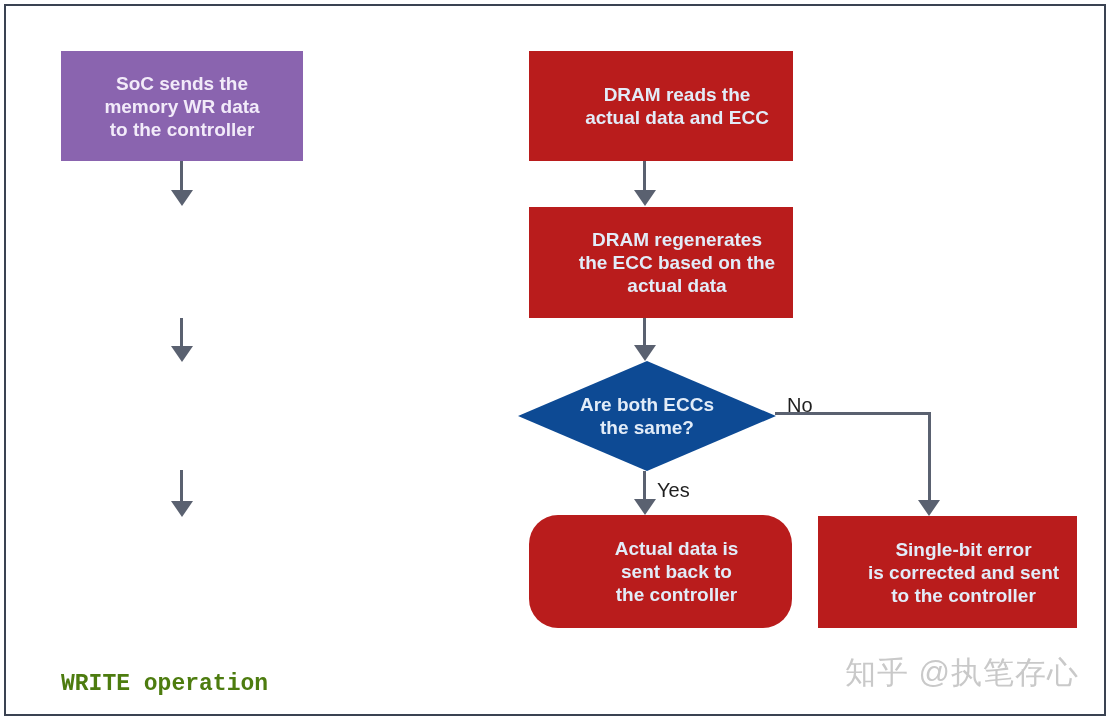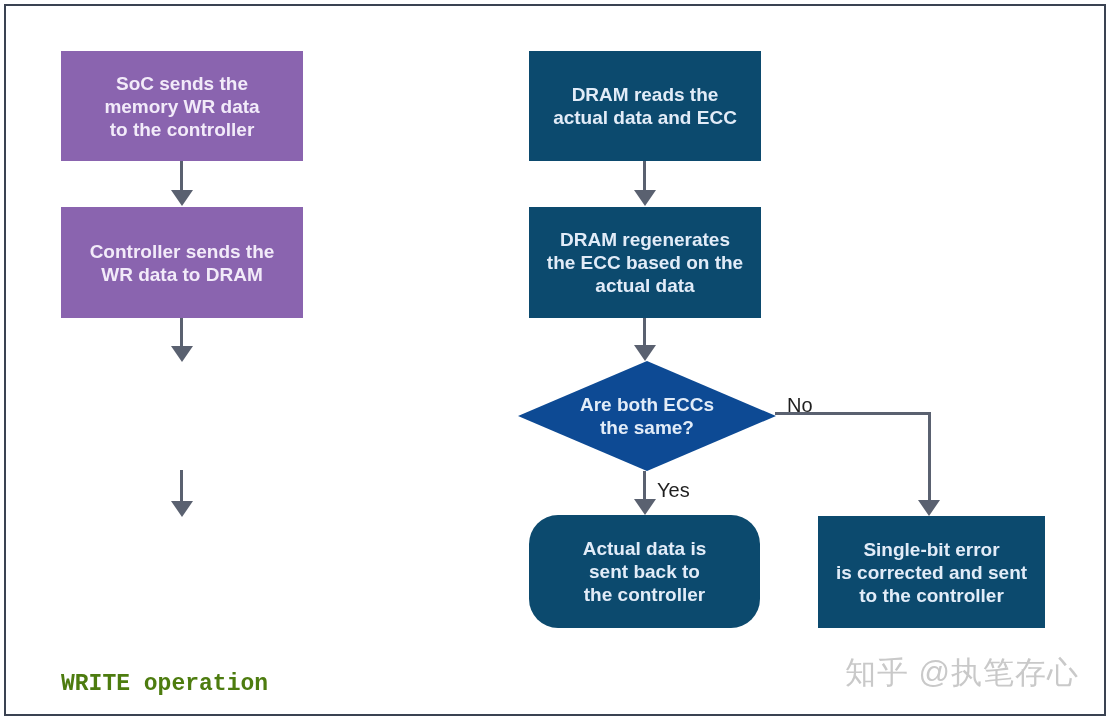--- a/index.html
+++ b/index.html
@@ -26,21 +26,21 @@
     display: flex;
     align-items: center;
     justify-content: center;
     text-align: center;
     white-space: pre-line;
     font-weight: bold;
     font-size: 19px;
     line-height: 23px;
   }
   .box.purple { background: #8a64af; color: #f2ebf9; }
-  .box.blue   { background: #0c4a6e; color: #e2ecf8; }
+  .box.blue   { background: #b91c1c; color: #e2ecf8; padding-left: 32px; }
   .diamond {
     position: absolute;
     left: 518px; top: 361px;
     width: 258px; height: 110px;
     background: #0d4a94;
     clip-path: polygon(50% 0, 100% 50%, 50% 100%, 0 50%);
     display: flex;
     align-items: center;
     justify-content: center;
     text-align: center;
@@ -87,22 +87,20 @@
 </style>
 </head>
 <body>
 
 <div class="canvas">
   <div class="frame"></div>
 
   <div class="box purple" style="left:61px; top:51px;  width:242px; height:110px;">SoC sends the
 memory WR data
 to the controller</div>
-  <div class="box purple" style="left:61px; top:207px; width:242px; height:111px;">Controller sends the
-WR data to DRAM</div>
 
   <div class="vline" style="left:180px; top:161px; height:30px;"></div>
   <div class="ahead" style="left:171px; top:190px;"></div>
   <div class="vline" style="left:180px; top:318px; height:29px;"></div>
   <div class="ahead" style="left:171px; top:346px;"></div>
   <div class="vline" style="left:180px; top:470px; height:32px;"></div>
   <div class="ahead" style="left:171px; top:501px;"></div>
 
   <div class="box blue" style="left:529px; top:51px;  width:232px; height:110px;">DRAM reads the
 actual data and ECC</div>

